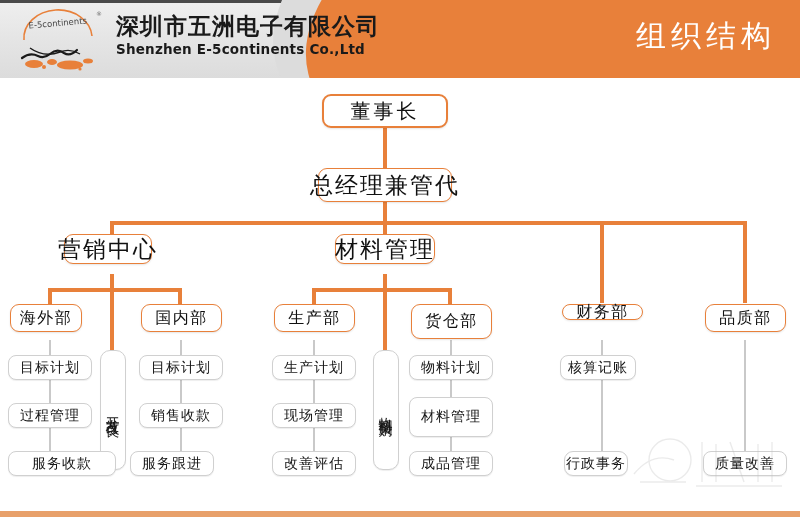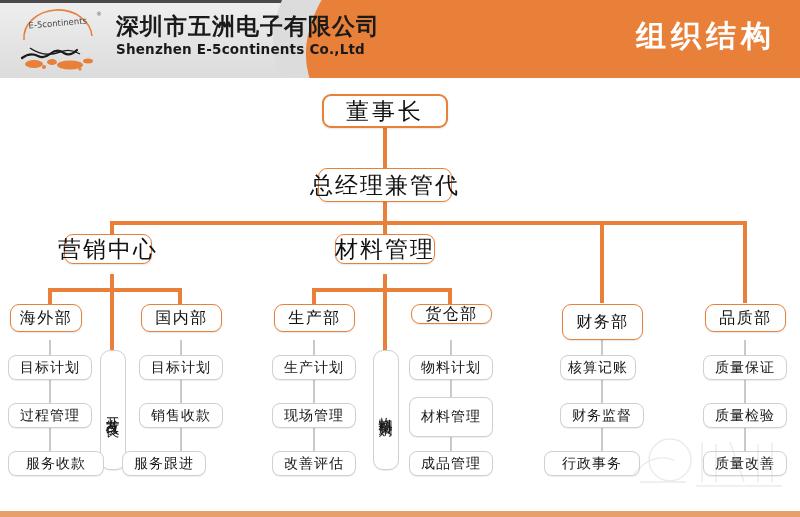--- a/index.html
+++ b/index.html
@@ -37,21 +37,21 @@
     background:#e8803a;
     transform:rotate(-14deg);
   }
   #header-mask-bottom{
     position:absolute;left:0;top:78px;width:800px;height:12px;background:#ffffff;
   }
   #page-title{
     position:absolute;right:24px;top:16px;
     color:#ffffff;font-size:30px;letter-spacing:5px;
     font-family:"DejaVu Sans","Liberation Sans",sans-serif;
-    font-weight:bold;z-index:6;white-space:nowrap;
+    font-weight:normal;z-index:6;white-space:nowrap;
   }
 
   
   #logo{position:absolute;left:8px;top:6px;width:98px;height:66px;z-index:5;}
   #company{
     position:absolute;left:116px;top:12px;z-index:5;
   }
   #company-cn{
     font-size:23px;font-weight:bold;color:#1a1a1a;letter-spacing:1px;
     line-height:28px;white-space:nowrap;
@@ -67,21 +67,21 @@
   .node{
     position:absolute;box-sizing:border-box;
     display:flex;align-items:center;justify-content:center;
     background:#ffffff;
     color:#111111;
     white-space:nowrap;
     z-index:3;
   }
   .node.top{
     border:2px solid #e8803a;border-radius:9px;
-    font-size:23px;letter-spacing:3px;
+    font-size:20px;letter-spacing:3px;
     box-shadow:0 1px 2px rgba(0,0,0,.10);
   }
   .node.lvl2{
     border:1.6px solid #e8803a;border-radius:9px;
     font-size:23px;letter-spacing:2px;
     box-shadow:0 1px 2px rgba(0,0,0,.10);
   }
   .node.dept{
     border:1.6px solid #e8803a;border-radius:9px;
     font-size:16px;letter-spacing:1.5px;
@@ -187,49 +187,46 @@
   <div class="node top" style="left:322px;top:16px;width:126px;height:34px;">董事长</div>
 
   <div class="node lvl2" style="left:318px;top:90px;width:134px;height:34px;">总经理兼管代</div>
 
   <div class="node lvl2" style="left:64px;top:156px;width:88px;height:30px;">营销中心</div>
   <div class="node lvl2" style="left:335px;top:156px;width:100px;height:30px;">材料管理</div>
 
   <div class="node dept" style="left:10px;top:226px;width:72px;height:28px;">海外部</div>
   <div class="node dept" style="left:141px;top:226px;width:81px;height:28px;">国内部</div>
   <div class="node dept" style="left:274px;top:226px;width:81px;height:28px;">生产部</div>
-  <div class="node dept" style="left:411px;top:226px;width:81px;height:20px;">货仓部</div>
-  <div class="node dept" style="left:562px;top:226px;width:81px;height:36px;">财务部</div>
+  <div class="node dept" style="left:411px;top:226px;width:81px;height:35px;">货仓部</div>
+  <div class="node dept" style="left:562px;top:226px;width:81px;height:16px;">财务部</div>
   <div class="node dept" style="left:705px;top:226px;width:81px;height:28px;">品质部</div>
 
   <div class="node vert" style="left:100px;top:272px;width:26px;height:120px;">开发改良</div>
   <div class="node vert" style="left:373px;top:272px;width:26px;height:120px;">物料采购</div>
 
   <div class="node leaf" style="left:8px;top:277px;width:84px;height:25px;">目标计划</div>
   <div class="node leaf" style="left:8px;top:325px;width:84px;height:25px;">过程管理</div>
-  <div class="node leaf" style="left:8px;top:373px;width:96px;height:25px;">服务收款</div>
+  <div class="node leaf" style="left:8px;top:373px;width:108px;height:25px;">服务收款</div>
 
   <div class="node leaf" style="left:139px;top:277px;width:84px;height:25px;">目标计划</div>
   <div class="node leaf" style="left:139px;top:325px;width:84px;height:25px;">销售收款</div>
-  <div class="node leaf" style="left:122px;top:373px;width:84px;height:25px;text-align:right;">服务跟进</div>
+  <div class="node leaf" style="left:130px;top:373px;width:84px;height:25px;text-align:right;">服务跟进</div>
 
   <div class="node leaf" style="left:272px;top:277px;width:84px;height:25px;">生产计划</div>
   <div class="node leaf" style="left:272px;top:325px;width:84px;height:25px;">现场管理</div>
   <div class="node leaf" style="left:272px;top:373px;width:84px;height:25px;">改善评估</div>
 
   <div class="node leaf" style="left:409px;top:277px;width:84px;height:25px;">物料计划</div>
   <div class="node leaf" style="left:409px;top:319px;width:84px;height:40px;">材料管理</div>
   <div class="node leaf" style="left:409px;top:373px;width:84px;height:25px;">成品管理</div>
 
   <div class="node leaf" style="left:560px;top:277px;width:76px;height:25px;">核算记账</div>
-  <div class="node leaf" style="left:560px;top:325px;width:84px;height:25px;">财务监督</div>
-  <div class="node leaf" style="left:544px;top:373px;width:96px;height:25px;">行政事务</div>
-
-  <div class="node leaf" style="left:703px;top:277px;width:84px;height:25px;">质量保证</div>
-  <div class="node leaf" style="left:703px;top:325px;width:84px;height:25px;">质量检验</div>
+  <div class="node leaf" style="left:564px;top:373px;width:64px;height:25px;border-radius:9px;">行政事务</div>
+
   <div class="node leaf" style="left:703px;top:373px;width:84px;height:25px;">质量改善</div>
 
   <div id="watermark">
     <svg width="170" height="66" viewBox="0 0 170 66">
       <g fill="none" stroke="#bdbdbd" stroke-width="1.4">
         <circle cx="46" cy="34" r="21"></circle>
         <path d="M10 48 q18 -22 40 -14"></path>
         <path d="M16 56 l46 0"></path>
         <path d="M78 16 l0 40"></path>
         <path d="M92 18 l0 38"></path>

